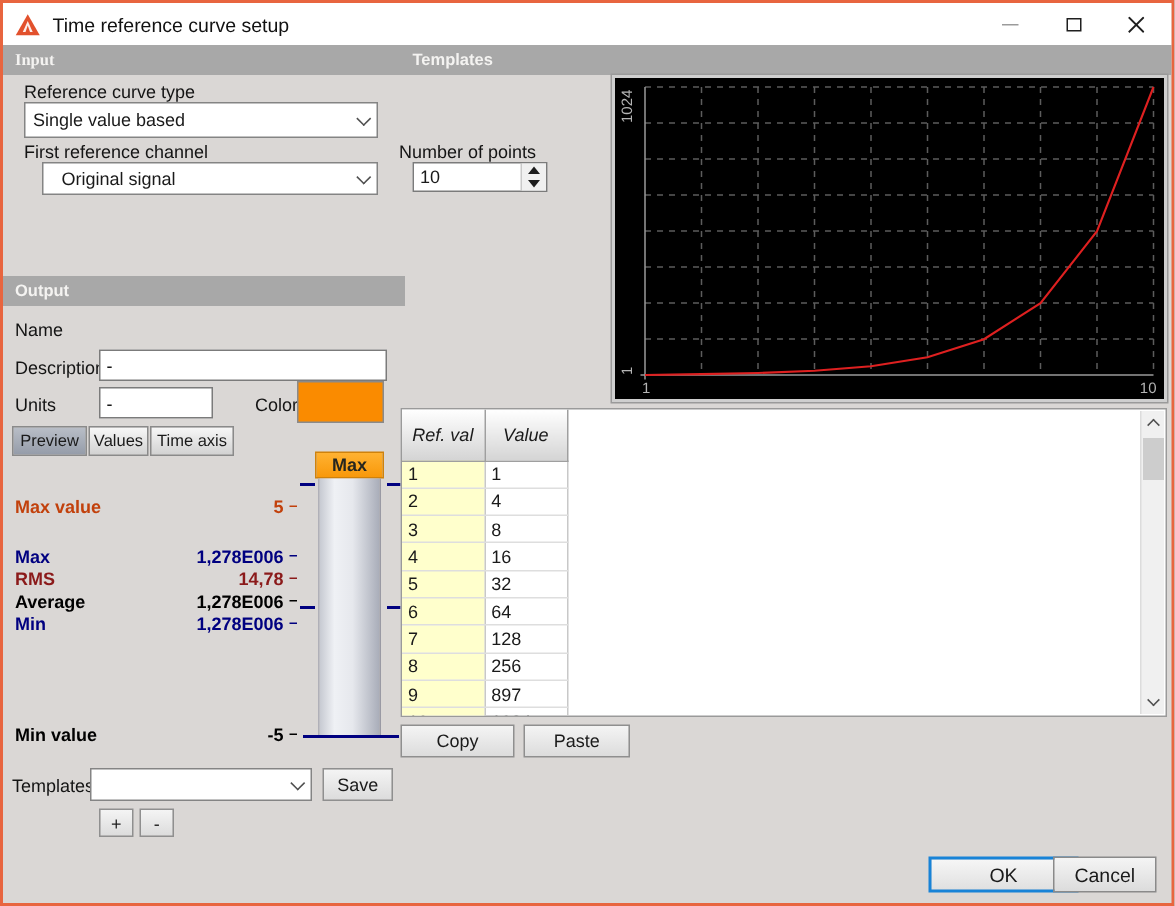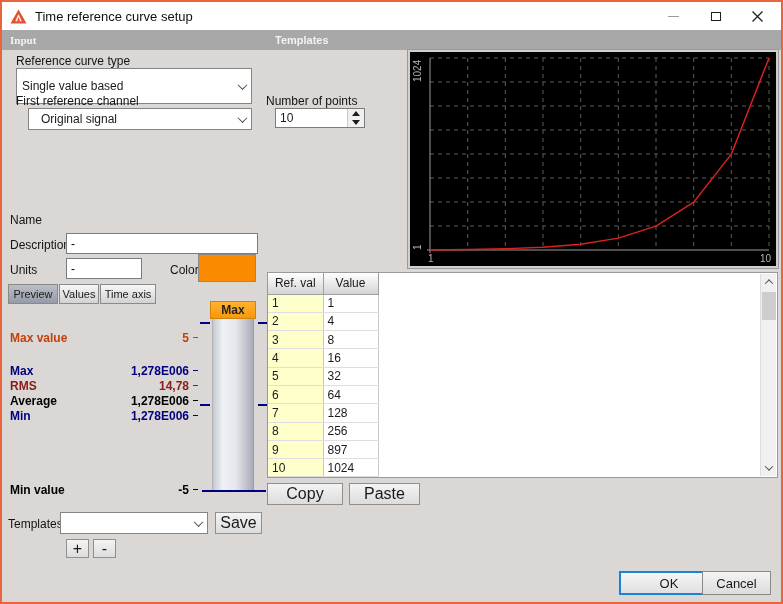--- a/index.html
+++ b/index.html
@@ -40,21 +40,21 @@
 
   .spinner { background:#fff; border:1px solid #7b7b7b; display:flex; }
   .spinner .val { flex:1; padding:2px 4px; }
   .spin-btns { width:17px; border-left:1px solid #c9c9c9; display:flex; flex-direction:column; }
   .spin-btn { flex:1; display:flex; align-items:center; justify-content:center; background:#f0f0f0; cursor:pointer; }
   .tri-up { width:0; height:0; border-left:4px solid transparent; border-right:4px solid transparent; border-bottom:5px solid #1c1c1c; }
   .tri-down { width:0; height:0; border-left:4px solid transparent; border-right:4px solid transparent; border-top:5px solid #1c1c1c; }
 
   .btn {
     background:linear-gradient(#f4f4f4,#dcdcdc); border:1px solid #8f8f8f;
-    display:flex; align-items:center; justify-content:center; font-size:16px; cursor:pointer;
+    display:flex; align-items:center; justify-content:center; font-size:12px; cursor:pointer;
   }
   .btn-ok { border:2px solid #1883d7; background:linear-gradient(#f6f6f6,#e0e0e0); font-size:13px; }
   .btn-cancel { font-size:13px; border:1px solid #8a8a8a; }
 
   
   .tab { position:absolute; top:282px; height:20px; border:1px solid #8a8a8a; display:flex; align-items:center; justify-content:center; font-size:11px; cursor:pointer; background:linear-gradient(#f7f7f7,#d2d2d2); }
   .tab.selected { background:linear-gradient(#b9bec7,#959ca9); }
 
   
   .stat-row { display:flex; align-items:center; height:15px; font-weight:bold; }
@@ -64,22 +64,22 @@
   .gradient-bar {
     background:linear-gradient(to right,#c6c9d1 0%, #eff1f5 25%, #e6e8ed 55%, #a9adb9 100%);
     border-left:1px solid #b0b0b8; border-right:1px solid #9a9aa4;
   }
   .max-tag { background:linear-gradient(#ffb232,#f8980a); border:1px solid #cf820c; display:flex; align-items:center; justify-content:center; font-weight:bold; color:#26261f; }
 
   
   .tablepanel { background:#fff; border:1px solid #9a9a9a; overflow:hidden; }
   table.valtable { border-collapse:collapse; table-layout:fixed; }
   .valtable th {
-    width:55px; height:21px; font-weight:normal; font-size:12px;
-    background:linear-gradient(#ffffff,#d4d4d4); border-right:1px solid #9f9f9f; border-bottom:1px solid #9f9f9f; cursor:pointer;
+    width:55px; height:34px; font-weight:normal; font-size:12px;
+    background:linear-gradient(#ffffff,#d4d4d4); border-right:1px solid #9f9f9f; border-bottom:1px solid #9f9f9f; cursor:pointer;font-style:italic;
   }
   .valtable td { height:18.3px; padding:0 0 0 4px; font-size:12px; border-right:1px solid #c8c8c8; border-bottom:1px solid #dedede; }
   .valtable td.ref { background:#ffffcc; }
   .scrollbar { position:absolute; top:1px; right:1px; width:16px; bottom:1px; background:#f0f0f0; border-left:1px solid #dcdcdc; }
   .sb-arrow { position:absolute; left:0; width:16px; height:16px; display:flex; align-items:center; justify-content:center; cursor:pointer; }
   .sb-up { top:0; } .sb-down { bottom:0; }
   .chev-sm-up { width:6px; height:6px; border-left:1.5px solid #4f4f4f; border-top:1.5px solid #4f4f4f; transform:rotate(45deg) translate(1px,1px); }
   .chev-sm-down { width:6px; height:6px; border-right:1.5px solid #4f4f4f; border-bottom:1.5px solid #4f4f4f; transform:rotate(45deg) translate(-1px,-1px); }
   .sb-thumb { position:absolute; left:1px; top:18px; width:14px; height:28px; background:#cdcdcd; cursor:pointer; }
 
@@ -111,21 +111,21 @@
       <line x1="10.5" y1="0.5" x2="0.5" y2="10.5" stroke="#1f1f1f" stroke-width="1.2"></line>
     </svg>
   </div>
 
   <div class="abs sectionbar bar-top">
     <span class="sec-label" style="left:8px;font-family:Liberation Serif, serif;">Input</span>
     <span class="sec-label" style="left:273px;">Templates</span>
   </div>
 
   <div class="abs lbl" style="left:14px; top:52px;">Reference curve type</div>
-  <div class="abs selectbox" style="left:14px; top:66px; width:236px; height:36px;">
+  <div class="abs selectbox" style="left:14px; top:66px; width:236px; height:24px;">
     <span>Single value based</span>
     <span class="chev-wrap">
         <span class="chev-down"></span>
       </span>
   </div>
 
   <div class="abs lbl" style="left:14px; top:92px;">First reference channel</div>
   <div class="abs selectbox" style="left:26px; top:106px; width:224px; height:22px;padding-left:12px;">
     <span>Original signal</span>
     <span class="chev-wrap">
@@ -166,20 +166,23 @@
         <line x1="20" y1="174" x2="359" y2="174" stroke="#5c5c5c" stroke-width="1" stroke-dasharray="4 4"></line>
         <line x1="20" y1="6" x2="20" y2="201" stroke="#9a9a9a" stroke-width="1"></line>
         <line x1="17" y1="198" x2="359" y2="198" stroke="#9a9a9a" stroke-width="1"></line>
         <polyline points="20,198 57.666666666666664,197.43695014662757 95.33333333333333,196.68621700879766 133,195.18475073313783 170.66666666666666,192.1818181818182 208.33333333333334,186.1759530791789 246,174.1642228739003 283.6666666666667,150.1407624633431 321.3333333333333,102.09384164222874 359,6" fill="none" stroke="#de2020" stroke-width="1.4"></polyline>
         <text x="18" y="210" fill="#b4b4b4" font-size="10" font-family="&quot;Liberation Sans&quot;,sans-serif" text-anchor="start">1</text>
         <text x="361" y="210" fill="#b4b4b4" font-size="10" font-family="&quot;Liberation Sans&quot;,sans-serif" text-anchor="end">10</text>
         <text x="11" y="198" fill="#b4b4b4" font-size="10" font-family="&quot;Liberation Sans&quot;,sans-serif" text-anchor="start" transform="rotate(-90 11 198)">1</text>
         <text x="11" y="30" fill="#b4b4b4" font-size="10" font-family="&quot;Liberation Sans&quot;,sans-serif" text-anchor="start" transform="rotate(-90 11 30)">1024</text>
       </svg></div>
 
+  <div class="abs sectionbar bar-output">
+    <span class="sec-label" style="left:8px;">Output</span>
+  </div>
 
   <div class="abs lbl" style="left:8px; top:211px;">Name</div>
 
   <div class="abs lbl" style="left:8px; top:236px;">Description</div>
   <div class="abs" style="left:64px; top:231px; width:192px; height:21px;">
     <input class="textbox" value="-" style="">
   </div>
 
   <div class="abs lbl" style="left:8px; top:261px;">Units</div>
   <div class="abs" style="left:64px; top:256px; width:76px; height:21px;">

